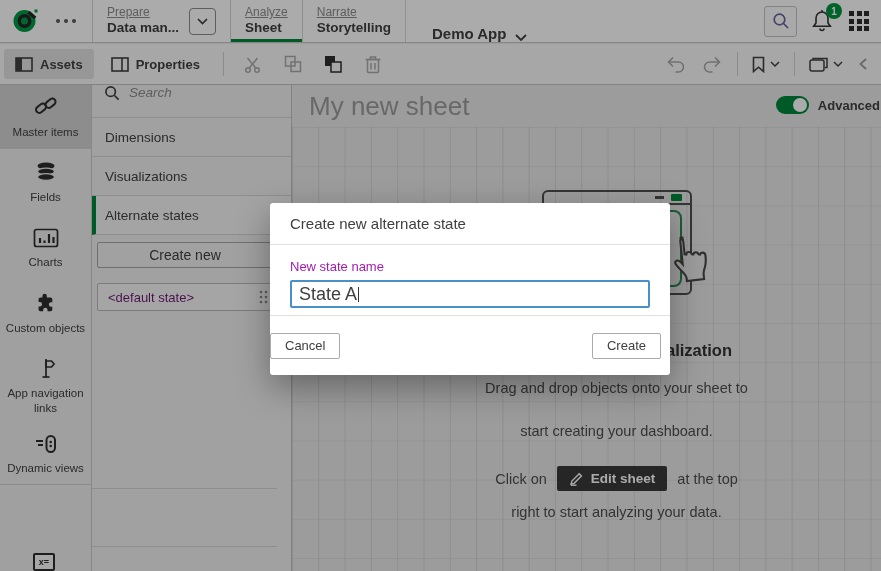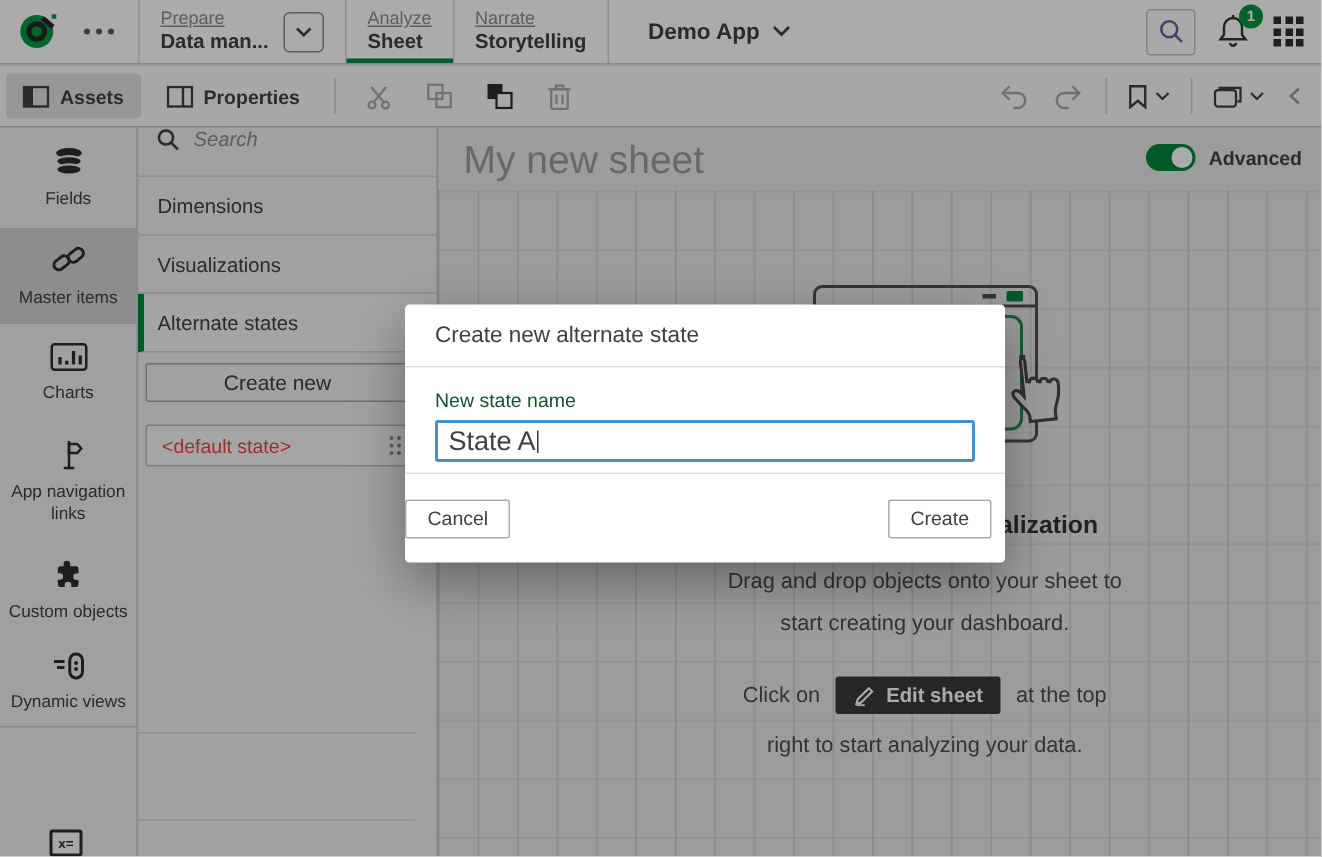--- a/index.html
+++ b/index.html
@@ -12,21 +12,21 @@
   .logo { width:26px; height:26px; align-self:center; margin-left:12px; }
   .menu-dots { align-self:center; margin-left:16px; margin-right:14px; display:flex; gap:4px; padding:6px 2px; cursor:pointer; }
   .menu-dots i { width:4px; height:4px; border-radius:50%; background:#595959; }
   .tb-div { width:1px; background:#d6d6d6; align-self:stretch; }
   .nav-tab { display:flex; align-items:center; padding:0 14px; position:relative; cursor:pointer; }
   .tab-txt { display:flex; flex-direction:column; line-height:1.25; }
   .tab-section { font-size:12px; color:#8c8c8c;text-decoration:underline; }
   .tab-label { font-size:13.5px; font-weight:bold; color:#404040; }
   .nav-tab.active::after { content:""; position:absolute; left:0; right:0; bottom:0; height:3px; background:#00873d; }
   .tab-dd { width:27px; height:27px; margin-left:10px; border:1px solid #8c8c8c; border-radius:4px; background:#fff; display:flex; align-items:center; justify-content:center; cursor:pointer; }
-  .app-switcher { display:flex; align-items:center; gap:9px; margin-left:26px; cursor:pointer; }
+  .app-switcher { display:flex; align-items:flex-end; gap:9px; margin-left:26px; cursor:pointer; }
   .app-name { font-size:15px; font-weight:bold; color:#404040; }
   .top-right { margin-left:auto; display:flex; align-items:center; gap:14px; padding-right:8px; }
   .search-btn { width:33px; height:31px; border:1px solid #c4c4c4; border-radius:3px; background:#fdfdfd; display:flex; align-items:center; justify-content:center; cursor:pointer; }
   .bell-wrap { position:relative; width:24px; height:26px; cursor:pointer; }
   .badge { position:absolute; top:-5px; right:-7px; min-width:16px; height:16px; border-radius:50%; background:#00963f; color:#fff; font-size:10px; font-weight:bold; display:flex; align-items:center; justify-content:center; }
   .waffle { display:grid; grid-template-columns:repeat(3,5px); grid-template-rows:repeat(3,5px); gap:2.5px; cursor:pointer; margin-right:4px; }
   .waffle i { background:#2e2e2e; }
 
   
   .toolbar { position:absolute; top:44px; left:0; right:0; height:41px; background:#fafafa; border-bottom:1px solid #c2c2c2; display:flex; align-items:center; z-index:3; }
@@ -48,61 +48,61 @@
   .vars-box { position:absolute; left:33px; top:468px; width:22px; height:18px; border:2px solid #2e2e2e; border-radius:2px; display:flex; align-items:center; justify-content:center; font-size:9px; font-weight:bold; color:#2e2e2e; background:#fafafa; }
 
   
   .assets-panel { position:absolute; top:85px; left:92px; bottom:0; width:200px; background:#f0f0f0; border-right:1px solid #c2c2c2; z-index:2; }
   .search-row { height:33px; display:flex; align-items:flex-start; gap:9px; padding:0 12px; border-bottom:1px solid #d4d4d4; }
   .search-row input { border:none; background:transparent; outline:none; font-style:italic; font-size:13.5px; color:#404040; width:130px; font-family:inherit; }
   .search-row input::placeholder { color:#8c8c8c; }
   .acc-row { height:39px; display:flex; align-items:center; padding:0 13px; border-bottom:1px solid #d4d4d4; font-size:13.5px; color:#404040; cursor:pointer; }
   .acc-row.selected { border-left:4px solid #00873d; padding-left:9px; background:#f5f5f5; }
   .create-new { display:block; width:176px; margin:7px auto 0 5px; height:26px; border:1px solid #a6a6a6; border-radius:2px; background:transparent; font-size:14px; color:#404040; cursor:pointer; font-family:inherit; }
-  .state-item { width:180px; margin:15px 0 0 5px; height:28px; border:1px solid #b9b9b9; border-radius:2px; background:#f7f7f7; display:flex; align-items:center; font-size:13px; color:#ef4444; padding:0 8px 0 10px; cursor:pointer; }
+  .state-item { width:180px; margin:15px 0 0 5px; height:28px; border:1px solid #b9b9b9; border-radius:2px; background:#f7f7f7; display:flex; align-items:center; font-size:13px; color:#701a75; padding:0 8px 0 10px; cursor:pointer; }
   .state-item .drag { margin-left:auto; cursor:grab; }
   .panel-wide-div { position:absolute; left:0; right:14px; top:403px; height:1px; background:#d4d4d4; }
   .panel-wide-div2 { position:absolute; left:0; right:14px; top:461px; height:1px; background:#d4d4d4; }
 
   
   .sheet { position:absolute; top:85px; left:292px; right:0; bottom:0; background:#e9e9e9; }
   .sheet-grid { position:absolute; top:42px; left:0; right:0; bottom:0;
      background-image:linear-gradient(to right, rgba(0,0,0,0.09) 1px, transparent 1px),
                       linear-gradient(to bottom, rgba(0,0,0,0.05) 1px, transparent 1px);
      background-size:26.3px 39.2px; }
-  .sheet-header { position:absolute; top:0; left:0; right:16px; height:42px; }
+  .sheet-header { position:absolute; top:0; left:0; right:4px; height:42px; }
   .sheet-title { position:absolute; left:17px; top:6px; font-size:26px; color:#9c9c9c; }
   .adv-wrap { position:absolute; right:-3px; top:11px; display:flex; align-items:center; gap:9px; }
   .toggle { width:33px; height:18px; border-radius:9px; background:#00873d; position:relative; cursor:pointer; }
   .toggle .knob { position:absolute; right:2px; top:2px; width:14px; height:14px; border-radius:50%; background:#fff; }
   .adv-label { font-size:13px; font-weight:bold; color:#404040; }
 
   
   .placeholder { position:absolute; left:60px; right:0; top:105px; text-align:center; z-index:1; }
   .ph-art { position:relative; width:150px; height:105px; margin:0 auto; }
   .ph-window { position:absolute; inset:0; border:2px solid #4f4f4f; border-radius:6px; }
   .ph-titlebar { position:absolute; left:0; right:0; top:0; height:15px; border-bottom:2px solid #4f4f4f; }
   .ph-dash { position:absolute; right:28px; top:6px; width:9px; height:3px; background:#4f4f4f; }
   .ph-greensq { position:absolute; right:10px; top:4px; width:11px; height:7px; background:#00873d; border-radius:1px; }
   .ph-inner { position:absolute; left:7px; top:20px; width:133px; height:77px; border:2px solid #2a8a52; border-radius:8px; }
   .ph-hand { position:absolute; left:123px; top:44px; }
   .ph-heading { margin-top:46px; font-size:16.5px; font-weight:bold; color:#333; }
-  .ph-line { margin-top:12px; font-size:14.5px; color:#4d4d4d; }
+  .ph-line { margin-top:27px; font-size:14.5px; color:#4d4d4d; }
   .ph-line.first { margin-top:20px; }
   .ph-edit-row { margin-top:27px; display:flex; align-items:center; justify-content:center; gap:10px; font-size:14.5px; color:#4d4d4d; }
   .edit-btn { display:inline-flex; align-items:center; gap:8px; background:#3a3a3a; color:#fff; font-size:13.5px; font-weight:bold; border:none; border-radius:2px; padding:5px 12px; cursor:pointer; font-family:inherit; }
   .ph-line.last { margin-top:13px; }
 
   
   .overlay { position:absolute; inset:0; background:rgba(0,0,0,0.33); z-index:10; }
   .modal { position:absolute; left:270px; top:203px; width:400px; height:172px; background:#fff; border-radius:3px; box-shadow:0 12px 34px rgba(0,0,0,0.35); z-index:20; display:flex; flex-direction:column; }
   .modal-header { height:42px; display:flex; align-items:center; padding:18px 20px; border-bottom:1px solid #e0e0e0; }
   .modal-title { font-size:15px; color:#404040; }
   .modal-body { padding:14px 20px 0 20px; flex:1; }
-  .field-label { font-size:13px; color:#14532d; margin-bottom:6px; }
+  .field-label { font-size:13px; color:#a21caf; margin-bottom:6px; }
   .text-input { height:28px; border:2px solid #4a8fc8; border-radius:2px; background:#fff; display:flex; align-items:center; padding:0 7px; font-size:18px; color:#404040; cursor:text; }
   .caret { display:inline-block; width:1px; height:15px; background:#333; margin-left:1px; }
   .modal-footer { height:60px; border-top:1px solid #e0e0e0; display:flex; align-items:center; justify-content:space-between; gap:9px; padding-right:9px; }
   .dlg-btn { height:26px; padding:0 14px; background:#fff; border:1px solid #ababab; border-radius:2px; font-size:13px; color:#404040; cursor:pointer; font-family:inherit; }
 
   svg { display:block; }
 </style>
 </head>
 <body>
 
@@ -282,64 +282,64 @@
       </span>
       <button class="icon-btn" style="width:24px">
         <svg width="8" height="12" viewBox="0 0 8 12">
             <polyline points="7,1 1.5,6 7,11" fill="none" stroke="#9a9a9a" stroke-width="1.7"></polyline>
           </svg>
       </button>
     </div>
   </div>
 
   <nav class="sidebar">
-    <div class="side-item" style="height:67px">
-      <svg width="26" height="22" viewBox="0 0 26 22">
-        <ellipse cx="13" cy="5" rx="8.5" ry="3.4" fill="#2e2e2e"></ellipse>
-        <ellipse cx="13" cy="10.5" rx="8.5" ry="3.4" fill="#2e2e2e" stroke="#efefef" stroke-width="1.4"></ellipse>
-        <ellipse cx="13" cy="16" rx="8.5" ry="3.4" fill="#2e2e2e" stroke="#efefef" stroke-width="1.4"></ellipse>
-      </svg>
-      <span>Fields</span>
-    </div>
     <div class="side-item active" style="height:64px">
       <svg width="26" height="24" viewBox="0 0 26 24">
         <g stroke="#2e2e2e" stroke-width="2" fill="none">
           <rect x="2.5" y="11" width="11" height="6.5" rx="3.2" transform="rotate(-38 8 14.2)"></rect>
           <rect x="12" y="6" width="11" height="6.5" rx="3.2" transform="rotate(-38 17.5 9.2)"></rect>
         </g>
       </svg>
       <span>Master items</span>
+    </div>
+    <div class="side-item" style="height:67px">
+      <svg width="26" height="22" viewBox="0 0 26 22">
+        <ellipse cx="13" cy="5" rx="8.5" ry="3.4" fill="#2e2e2e"></ellipse>
+        <ellipse cx="13" cy="10.5" rx="8.5" ry="3.4" fill="#2e2e2e" stroke="#efefef" stroke-width="1.4"></ellipse>
+        <ellipse cx="13" cy="16" rx="8.5" ry="3.4" fill="#2e2e2e" stroke="#efefef" stroke-width="1.4"></ellipse>
+      </svg>
+      <span>Fields</span>
     </div>
     <div class="side-item" style="height:65px">
       <svg width="26" height="20" viewBox="0 0 26 20">
         <rect x="1.5" y="1.5" width="23" height="17" rx="2" fill="none" stroke="#2e2e2e" stroke-width="1.7"></rect>
         <g stroke="#2e2e2e" stroke-width="2.2">
           <line x1="7" y1="15" x2="7" y2="10"></line>
           <line x1="11.5" y1="15" x2="11.5" y2="12.5"></line>
           <line x1="16" y1="15" x2="16" y2="6"></line>
           <line x1="20.5" y1="15" x2="20.5" y2="9"></line>
         </g>
       </svg>
       <span>Charts</span>
     </div>
+    <div class="side-item" style="height:65px">
+      <svg width="22" height="22" viewBox="0 0 24 24">
+        <path fill="#2e2e2e" d="M10.5 2 a2.4 2.4 0 0 1 2.4 2.4 V6 h4.1 a1.9 1.9 0 0 1 1.9 1.9 v3.3 h-1.4 a2.4 2.4 0 1 0 0 4.8 h1.4 v3.1 a1.9 1.9 0 0 1 -1.9 1.9 h-3.3 v-1.4 a2.4 2.4 0 1 0 -4.8 0 V21 H5.8 a1.9 1.9 0 0 1 -1.9 -1.9 v-3.3 h1.4 a2.4 2.4 0 1 0 0 -4.8 H3.9 V7.9 A1.9 1.9 0 0 1 5.8 6 h2.3 V4.4 A2.4 2.4 0 0 1 10.5 2 z"></path>
+      </svg>
+      <span>Custom objects</span>
+    </div>
     <div class="side-item" style="height:80px">
       <svg width="22" height="22" viewBox="0 0 22 22">
         <g stroke="#2e2e2e" stroke-width="1.7" fill="none">
           <line x1="11" y1="2" x2="11" y2="20"></line>
           <path d="M11 4 h5.5 l2.6 3 -2.6 3 H11 z"></path>
           <line x1="7.5" y1="20" x2="14.5" y2="20"></line>
         </g>
       </svg>
       <span>App navigation links</span>
-    </div>
-    <div class="side-item" style="height:65px">
-      <svg width="22" height="22" viewBox="0 0 24 24">
-        <path fill="#2e2e2e" d="M10.5 2 a2.4 2.4 0 0 1 2.4 2.4 V6 h4.1 a1.9 1.9 0 0 1 1.9 1.9 v3.3 h-1.4 a2.4 2.4 0 1 0 0 4.8 h1.4 v3.1 a1.9 1.9 0 0 1 -1.9 1.9 h-3.3 v-1.4 a2.4 2.4 0 1 0 -4.8 0 V21 H5.8 a1.9 1.9 0 0 1 -1.9 -1.9 v-3.3 h1.4 a2.4 2.4 0 1 0 0 -4.8 H3.9 V7.9 A1.9 1.9 0 0 1 5.8 6 h2.3 V4.4 A2.4 2.4 0 0 1 10.5 2 z"></path>
-      </svg>
-      <span>Custom objects</span>
     </div>
     <div class="side-item" style="height:58px">
       <svg width="24" height="20" viewBox="0 0 24 20">
         <g stroke="#2e2e2e" fill="none">
           <line x1="2" y1="7" x2="9" y2="7" stroke-width="2"></line>
           <line x1="4" y1="11" x2="9" y2="11" stroke-width="2"></line>
           <rect x="12.5" y="2" width="8.5" height="16" rx="4.2" stroke-width="2"></rect>
         </g>
         <circle cx="16.7" cy="8" r="1.3" fill="#2e2e2e"></circle>
         <circle cx="16.7" cy="12" r="1.3" fill="#2e2e2e"></circle>

